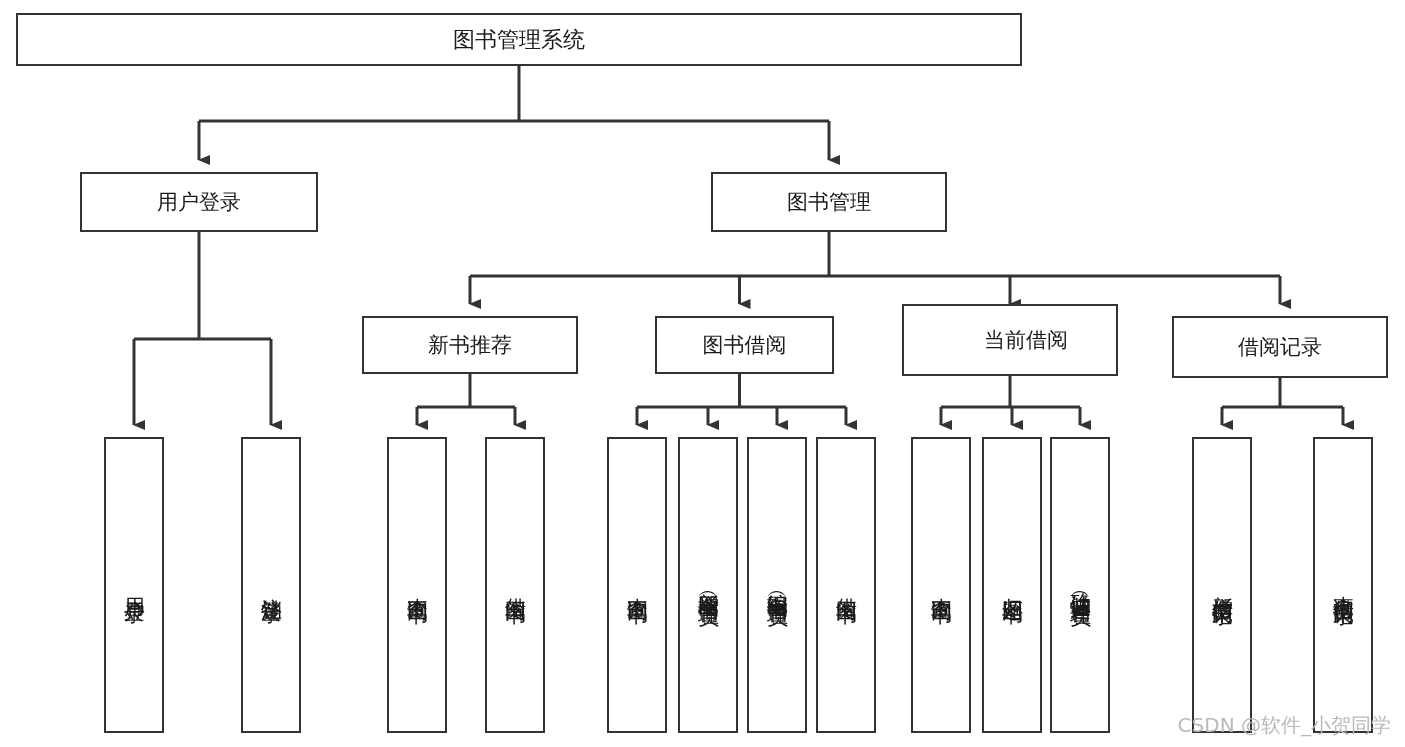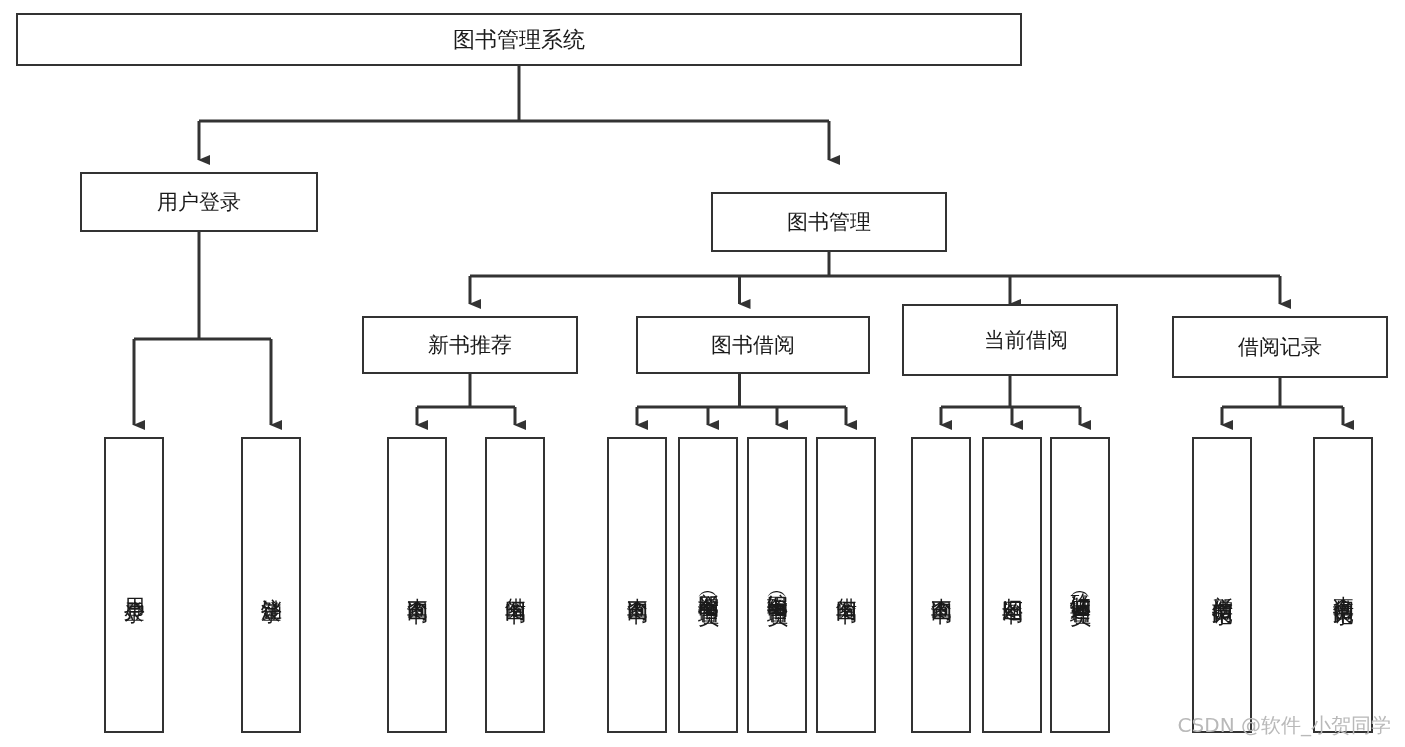--- a/index.html
+++ b/index.html
@@ -119,27 +119,27 @@
       </g>
   </svg>
 
   <div id="nodes-layer">
       <div class="node-box node-h node-root" style="left: 16px; top: 13px; width: 1006px; height: 53px;">
         <span class="node-label">图书管理系统</span>
       </div>
       <div class="node-box node-h" style="left: 80px; top: 172px; width: 238px; height: 60px;">
         <span class="node-label">用户登录</span>
       </div>
-      <div class="node-box node-h" style="left: 711px; top: 172px; width: 236px; height: 60px; margin-top: 20px;">
+      <div class="node-box node-h" style="left: 711px; top: 172px; width: 236px; height: 60px;">
         <span class="node-label">图书管理</span>
       </div>
       <div class="node-box node-h" style="left: 362px; top: 316px; width: 216px; height: 58px;">
         <span class="node-label">新书推荐</span>
       </div>
-      <div class="node-box node-h" style="left: 636px; top: 316px; width: 234px; height: 58px;">
+      <div class="node-box node-h" style="left: 655px; top: 316px; width: 179px; height: 58px;">
         <span class="node-label">图书借阅</span>
       </div>
       <div class="node-box node-h" style="left: 902px; top: 304px; width: 216px; height: 72px; padding-left: 32px;">
         <span class="node-label">当前借阅</span>
       </div>
       <div class="node-box node-h" style="left: 1172px; top: 316px; width: 216px; height: 62px;">
         <span class="node-label">借阅记录</span>
       </div>
       <div class="node-box node-v" style="left: 104px; top: 437px; width: 60px; height: 296px;">
         <span class="node-label">用户登录</span>

